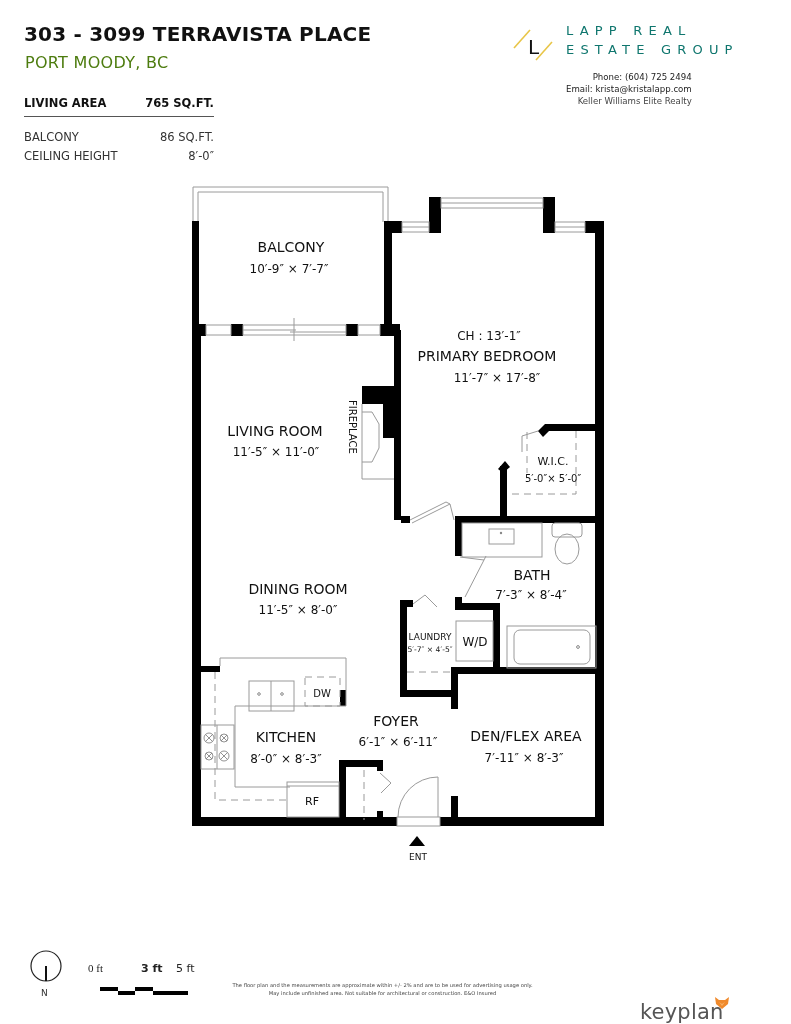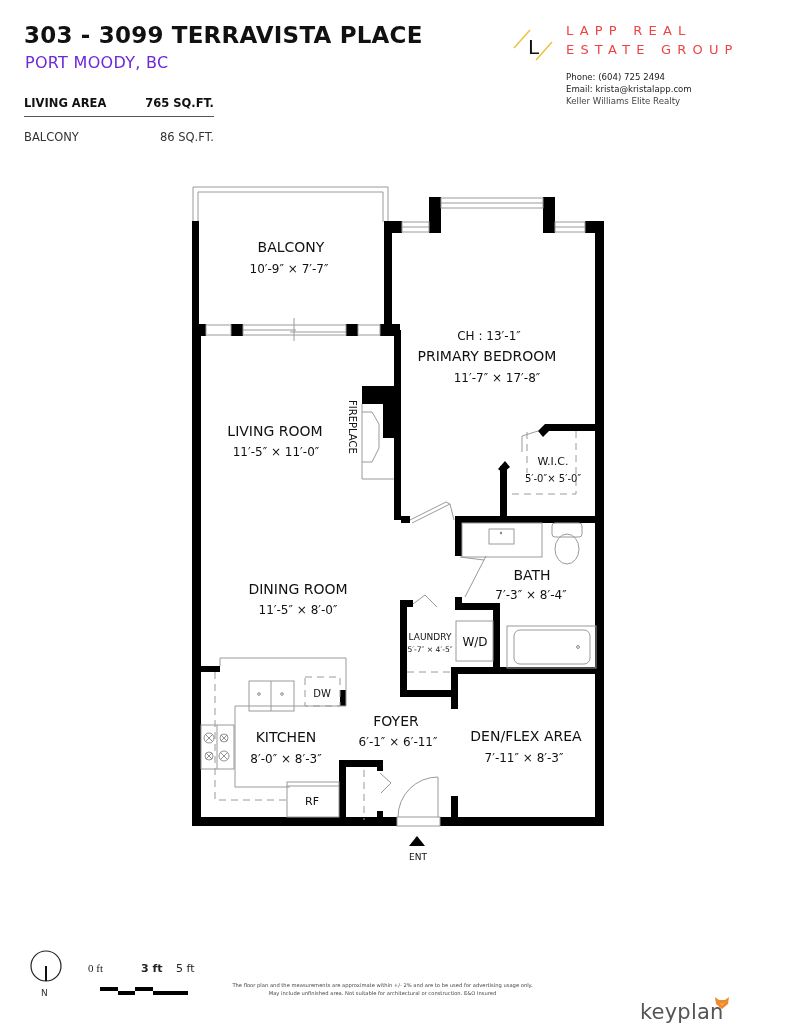--- a/index.html
+++ b/index.html
@@ -1,32 +1,32 @@
 <!DOCTYPE html>
 <html><head>
 <meta charset="utf-8">
 <style>
   html, body { margin: 0; padding: 0; background: #ffffff; }
   body { width: 791px; height: 1024px; position: relative; overflow: hidden; font-family: "DejaVu Sans", sans-serif; color: #111; }
 
-  .title { position: absolute; left: 24px; top: 22px; font-size: 23px; font-weight: 600; letter-spacing: 0.2px; color: #111; white-space: nowrap; }
-  .subtitle { position: absolute; left: 25px; top: 53px; font-size: 16px; color: #6d28d9; letter-spacing: 0.3px; white-space: nowrap; }
+  .title { position: absolute; left: 24px; top: 22px; font-size: 20px; font-weight: 600; letter-spacing: 0.2px; color: #111; white-space: nowrap; }
+  .subtitle { position: absolute; left: 25px; top: 53px; font-size: 16px; color: #4d7c0f; letter-spacing: 0.3px; white-space: nowrap; }
 
   .stats { position: absolute; left: 24px; top: 91px; width: 190px; font-size: 11.5px; }
   .stat-row { display: flex; justify-content: space-between; height: 19px; align-items: flex-end; }
   .stat-row.main { font-weight: 600; color: #111; }
   .stat-row.sub { color: #333; }
   .stat-divider { height: 1px; background: #555; margin: 6px 0 8px 0; }
 
   .brand { position: absolute; left: 510px; top: 18px; width: 270px; height: 100px; }
   .brand-logo { position: absolute; left: 0; top: 0; width: 52px; height: 50px; }
-  .brand-line1, .brand-line2 { position: absolute; left: 56px; font-size: 13px; letter-spacing: 6.2px; color: #ef4444; white-space: nowrap; }
+  .brand-line1, .brand-line2 { position: absolute; left: 56px; font-size: 13px; letter-spacing: 6.2px; color: #0f766e; white-space: nowrap; }
   .brand-line1 { top: 5px; }
   .brand-line2 { top: 24px; }
-  .contact { position: absolute; left: 56px; top: 53px; font-size: 8.6px; line-height: 12px; color: #222; }
+  .contact { position: absolute; left: 56px; top: 53px; font-size: 8.6px; line-height: 12px; color: #222; text-align: right; }
   .contact .office { color: #444; }
 
   .plan { position: absolute; left: 0; top: 0; width: 791px; height: 1024px; }
   .plan text { font-family: "DejaVu Sans", sans-serif; fill: #111; }
   .room-name { font-size: 14px; text-anchor: middle; }
   .room-dim { font-size: 12px; text-anchor: middle; }
   .small-name { font-size: 9px; text-anchor: middle; }
   .small-dim { font-size: 7.6px; text-anchor: middle; }
   .wall { fill: #000; }
   .thin { fill: none; stroke: #9a9a9a; stroke-width: 1; }
@@ -49,20 +49,24 @@
 
 <div class="stats">
   <div class="stat-row main">
     <span>LIVING AREA</span>
     <span>765 SQ.FT.</span>
   </div>
   <div class="stat-divider"></div>
   <div class="stat-row sub">
     <span>BALCONY</span>
     <span>86 SQ.FT.</span>
+  </div>
+  <div class="stat-row sub">
+    <span>CEILING HEIGHT</span>
+    <span>8′-0″</span>
   </div>
 </div>
 
 <div class="brand">
   <svg class="brand-logo" viewBox="0 0 52 50">
     <line x1="4" y1="30" x2="20" y2="12" stroke="#E8C547" stroke-width="1.6"></line>
     <line x1="26" y1="42" x2="42" y2="24" stroke="#E8C547" stroke-width="1.6"></line>
     <text x="18" y="36" font-size="20" font-family="DejaVu Sans, sans-serif" fill="#111">L</text>
   </svg>
   <div class="brand-line1">LAPP REAL</div>

